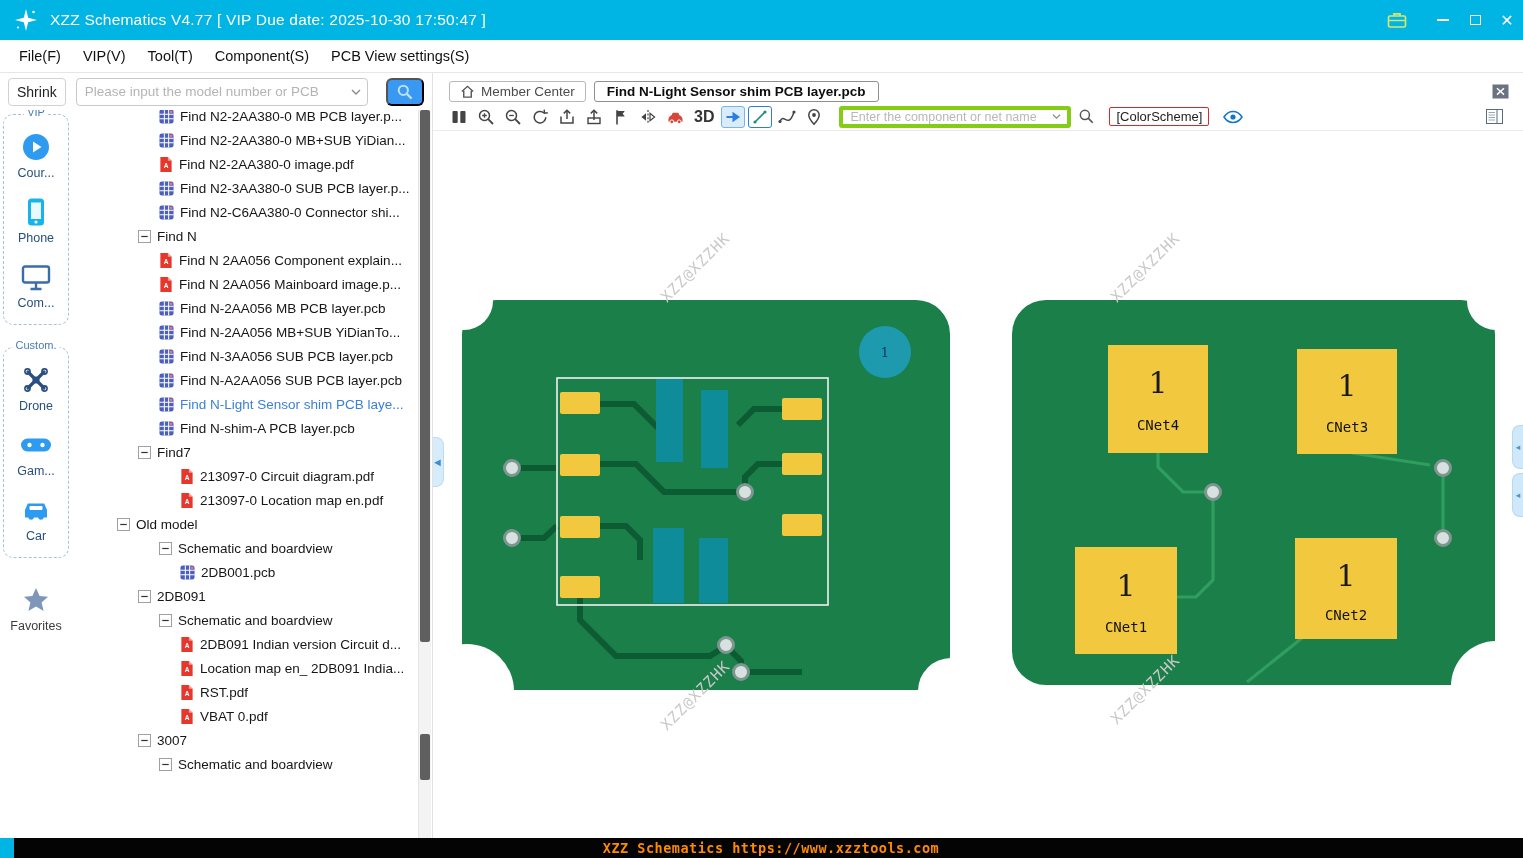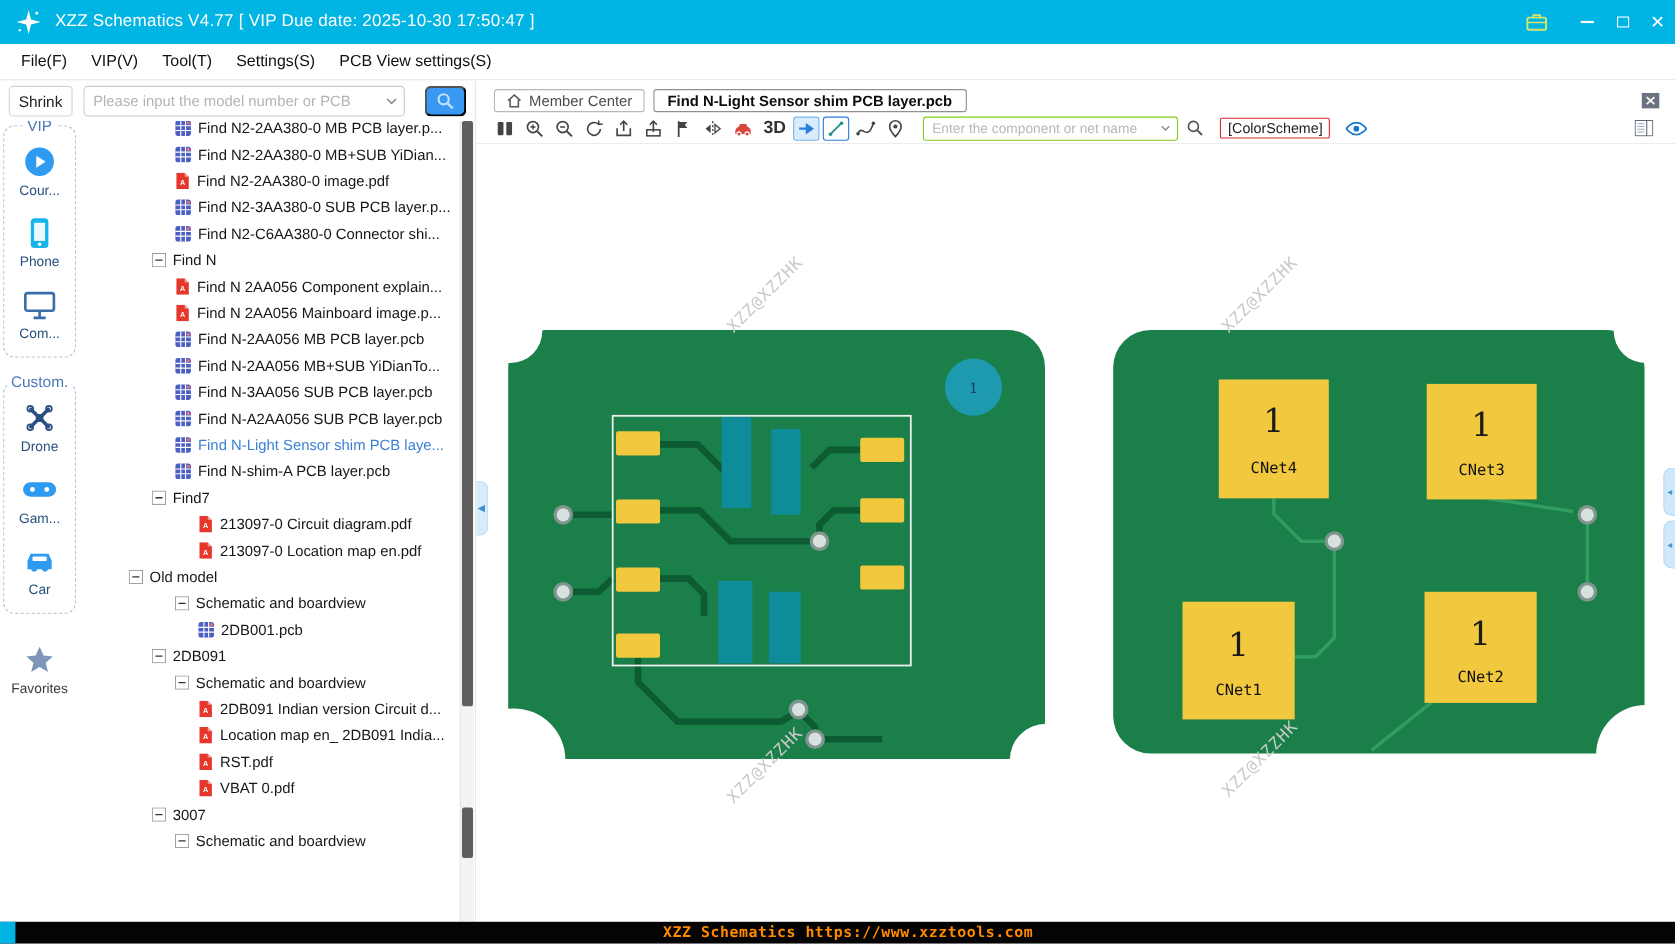--- a/index.html
+++ b/index.html
@@ -33,21 +33,21 @@
   .combo-chev { padding:0 6px 0 2px; display:flex; }
   .search-btn { margin-left:18px; width:38px; height:28px; background:#3898f2; border-radius:6px; display:flex; align-items:center; justify-content:center; }
 
   .left-body { flex:1; display:flex; overflow:hidden; }
 
   
   .vip-sidebar { width:72px; flex:0 0 auto; padding:4px 3px 0 3px; display:flex; flex-direction:column; align-items:stretch; }
   .dash-group { position:relative; border:1.6px dashed #a9c0d8; border-radius:10px; padding:16px 2px 10px; display:flex; flex-direction:column; align-items:center; }
   .dash-group + .dash-group { margin-top:22px; }
   .group-label { position:absolute; top:-9px; left:50%; transform:translateX(-50%); background:#fff; padding:0 3px;
-                 font-size:14px; color:#4a7ab5; white-space:nowrap; }
+                 font-size:11px; color:#4a7ab5; white-space:nowrap; }
   .side-item { display:flex; flex-direction:column; align-items:center; margin-bottom:16px; }
   .side-item:last-child { margin-bottom:4px; }
   .side-icon { height:32px; display:flex; align-items:center; justify-content:center; }
   .side-label { font-size:12.5px; color:#27507d; margin-top:3px; max-width:62px; overflow:hidden; white-space:nowrap; }
   .favorites { margin-top:26px; display:flex; flex-direction:column; align-items:center; }
   .favorites .side-label { color:#3b3b3b; }
 
   
   .tree { flex:1; position:relative; overflow:hidden; background:#fff; }
   .tree-rows { margin-top:-6px; }
@@ -66,21 +66,21 @@
   .active-tab { margin-left:8px; border:1px solid #8f8f8f; border-radius:3px; padding:2px 12px; font-size:13.5px;
                 font-weight:700; color:#0d0d0d; background:#fff; }
   .tab-spacer { flex:1; }
   .close-box { margin-right:6px; display:flex; }
 
   .pcb-toolbar { height:28px; display:flex; align-items:center; padding:2px 6px 2px 14px; flex:0 0 auto; border-bottom:1px solid #ececec; }
   .tool-btn { width:24px; height:22px; display:flex; align-items:center; justify-content:center; margin-right:3px; border-radius:3px; border:1px solid transparent; }
   .tool-btn.selected { background:#d8ecfb; border-color:#7ab4e8; }
   .tool-btn.outlined { background:#fff; border-color:#2b7de0; }
   .tool-text { font-size:16px; font-weight:700; color:#333; width:auto; padding:0 3px; }
-  .net-combo { margin-left:10px; width:232px; height:22px; border:1px solid #84cc16; border-radius:3px; display:flex; align-items:center; background:#fff; }
+  .net-combo { margin-left:10px; width:232px; height:22px; border:4px solid #84cc16; border-radius:3px; display:flex; align-items:center; background:#fff; }
   .net-combo input { flex:1; border:0; outline:0; font-size:12.5px; padding:0 7px; color:#333; font-family:"Liberation Sans",sans-serif; min-width:0; }
   .net-combo input::placeholder { color:#b8b8b8; }
   .net-search-icon { margin-left:7px; display:flex; }
   .colorscheme { margin-left:14px; border:1.6px solid #d62a2a; border-radius:2px; padding:1px 6px; font-size:13px; color:#222; }
   .eye-wrap { margin-left:14px; display:flex; }
   .toolbar-spacer { flex:1; }
   .panel-btn { margin-right:14px; display:flex; }
 
   .canvas { flex:1; position:relative; background:#fff; overflow:hidden; }
   .board-svg { position:absolute; left:0; top:0; }
@@ -128,21 +128,21 @@
     <span class="win-btn">
         <span class="max-glyph"></span>
       </span>
     <span class="win-btn close-glyph">✕</span>
   </div>
 
   <div class="menubar">
       <span class="menu-item">File(F)</span>
       <span class="menu-item">VIP(V)</span>
       <span class="menu-item">Tool(T)</span>
-      <span class="menu-item">Settings(S)</span>
+      <span class="menu-item">Component(S)</span>
       <span class="menu-item">PCB View settings(S)</span>
     </div>
 
   <div class="body">
 
     <div class="left-col">
       <div class="search-row">
         <button class="shrink-btn">Shrink</button>
         <div class="model-combo">
           <input placeholder="Please input the model number or PCB" style="">

